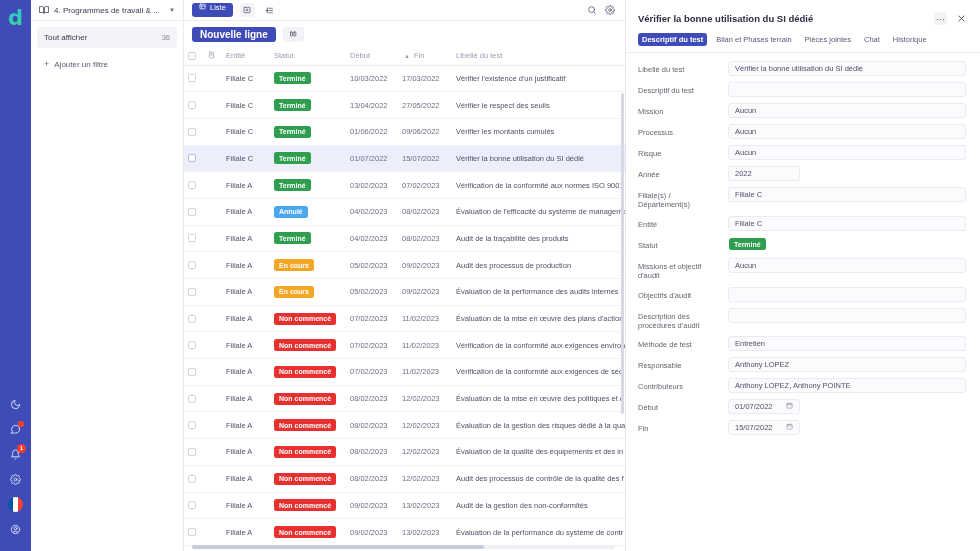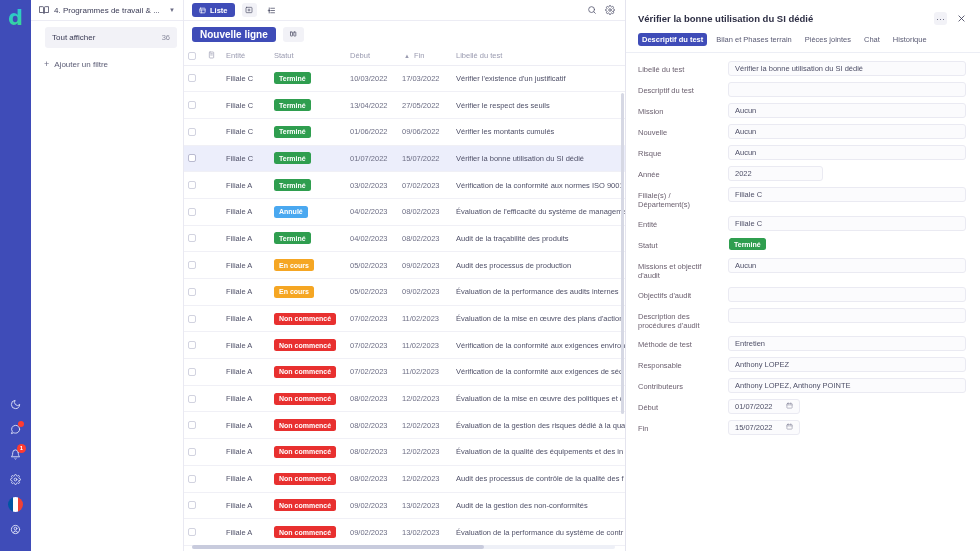--- a/index.html
+++ b/index.html
@@ -68,21 +68,21 @@
     gap: 5px; padding: 4px 8px;
     border-bottom: 1px solid #ececf4;
   }
   .fb-head .bk { flex: 0 0 auto; display: flex; }
   .fb-title {
     font-size: 8px; color: #3a3b55; flex: 1 1 auto;
     white-space: nowrap; overflow: hidden; text-overflow: ellipsis;
   }
   .fb-caret { flex: 0 0 auto; color: #6b6c85; font-size: 6px; }
   .fb-row {
-    height: 21px; margin: 6px 6px 0 14px;
+    height: 21px; margin: 6px 6px 0 6px;
     background: #f2f2f7; border-radius: 3px;
     display: flex; align-items: center; padding: 0 7px;
     font-size: 8px; color: #3a3b55;
   }
   .fb-row .cnt {
     margin-left: auto; color: #8a8b9e; font-size: 7.5px;
   }
   .fb-add {
     display: flex; align-items: center; gap: 5px;
     margin: 9px 6px 0 6px; padding: 0 7px;
@@ -96,24 +96,24 @@
     display: flex; flex-direction: column;
     background: #ffffff; min-width: 0;
     position: relative;
   }
   .c-topbar {
     height: 21px; display: flex; align-items: center;
     padding: 0 8px; gap: 7px;
     border-bottom: 1px solid #ececf4;
   }
   .seg {
-    display: flex; align-items: center; gap: 4px;
+    display: flex; gap: 4px;
     height: 14px; padding: 0 7px; border-radius: 3px;
     background: #3f4cb8; color: #fff;
-    font-size: 7.5px; font-weight: 700;
+    font-size: 7.5px; font-weight: 400;
   }
   .icon-btn {
     width: 15px; height: 14px; border-radius: 3px;
     display: flex; align-items: center; justify-content: center;
     background: #f2f2f7; color: #4a4b64;
   }
   .topbar-right {
     margin-left: auto; display: flex; align-items: center; gap: 8px;
     padding-right: 2px;
   }
@@ -238,21 +238,21 @@
     font-size: 7.5px; color: #6a5f6e;
     line-height: 1.25; padding-top: 4px;
   }
   .fctl { flex: 1 1 auto; min-width: 0; }
   .finput {
     height: 15px; border: 1px solid #eaeaf2; border-radius: 3px;
     background: #fbfbfd; display: flex; align-items: center;
     padding: 0 6px; font-size: 7.5px; color: #4f5068;
     white-space: nowrap; overflow: hidden;
   }
-  .finput.sm { width: 95px; }
+  .finput.sm { width: 72px; }
   .finput.date-f {
     width: 72px; justify-content: space-between; gap: 4px;
   }
   .finput.badge-holder { background: #fbfbfd; }
   .cal-ico { color: #8b8ca0; flex: 0 0 auto; }
 </style>
 </head>
 <body>
 
 <div class="app">
@@ -655,21 +655,21 @@
         </div>
         <div class="frow">
           <div class="flabel">Mission</div>
           <div class="fctl">
             <div class="finput">
               <span>Aucun</span>
             </div>
           </div>
         </div>
         <div class="frow">
-          <div class="flabel">Nouvelle</div>
+          <div class="flabel">Processus</div>
           <div class="fctl">
             <div class="finput">
               <span>Aucun</span>
             </div>
           </div>
         </div>
         <div class="frow">
           <div class="flabel">Risque</div>
           <div class="fctl">
             <div class="finput">

